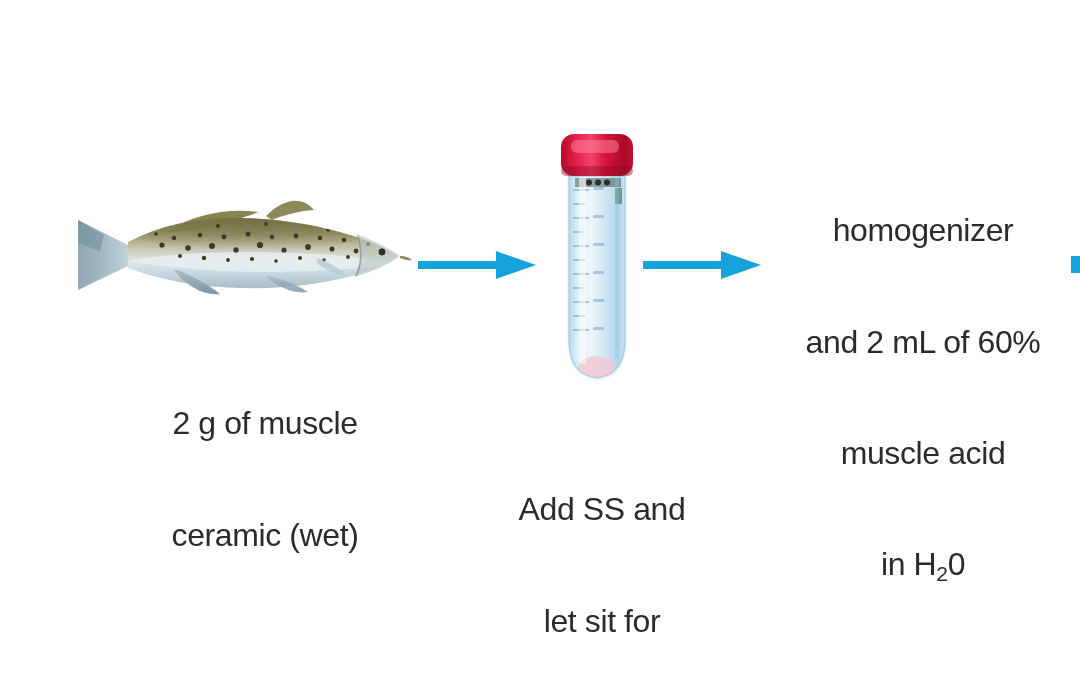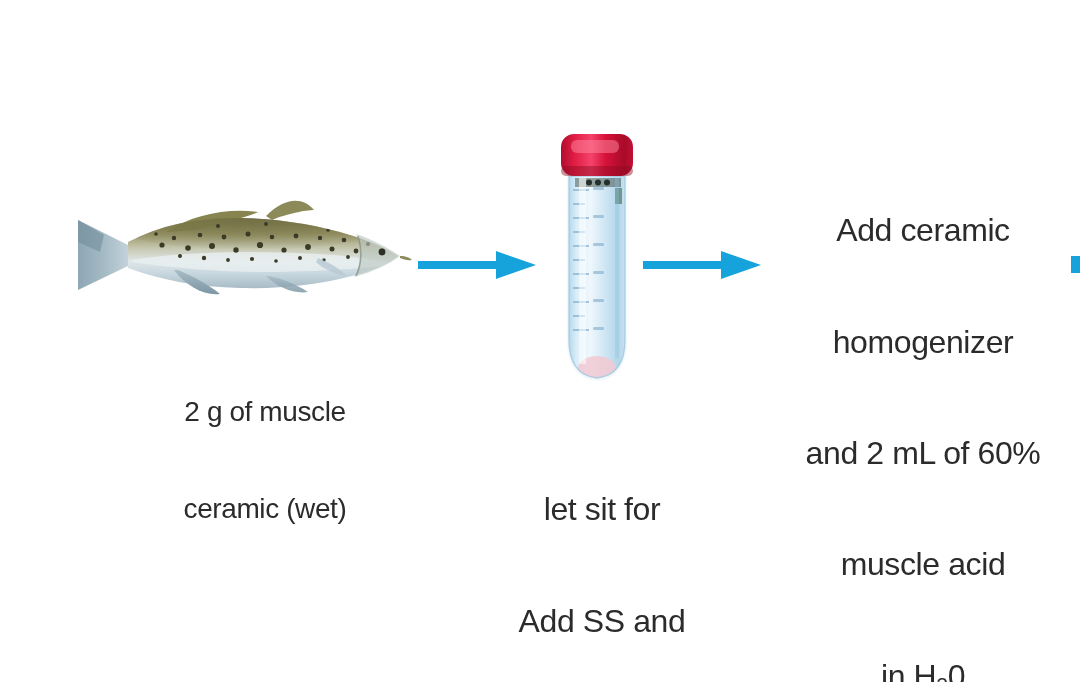--- a/index.html
+++ b/index.html
@@ -39,21 +39,21 @@
     top: 190px;
     width: 350px;
     height: 120px;
   }
   #fish-figure svg { display: block; width: 100%; height: 100%; }
 
   #fish-caption {
     left: 95px;
     top: 331px;
     width: 340px;
-    font-size: 28px;
+    font-size: 32px;
   }
 
   
   .arrow {
     position: absolute;
     height: 34px;
   }
   .arrow svg { display: block; width: 100%; height: 100%; }
   #arrow-1 { left: 418px; top: 248px; width: 118px; }
   #arrow-2 { left: 643px; top: 248px; width: 118px; }
@@ -284,34 +284,33 @@
       <path d="M28,48 L84,48 L84,212 C84,236 74,248 56,250
                C38,248 28,236 28,212 Z" fill="none" stroke="#9cc6de" stroke-width="1.4" opacity="0.75"></path>
 
       <rect x="20" y="6" width="72" height="42" rx="13" ry="13" fill="url(#capGrad)"></rect>
       <rect x="30" y="12" width="48" height="13" rx="6" ry="6" fill="#ff899f" opacity="0.5"></rect>
       <rect x="20" y="38" width="72" height="10" rx="5" ry="5" fill="#8d0a22" opacity="0.45"></rect>
     </svg>
   </div>
 
   <div class="caption" id="tube-caption">
+    <span class="ln">Add SS and</span>
     <span class="ln">let sit for</span>
-    <span class="ln">Add SS and</span>
     
   </div>
 
   <div class="arrow" id="arrow-2">
     <svg viewBox="0 0 118 34" xmlns="http://www.w3.org/2000/svg">
       <rect x="0" y="13" width="86" height="8" fill="#16a3dc"></rect>
       <path d="M78,3 L118,17 L78,31 Z" fill="#16a3dc"></path>
     </svg>
   </div>
 
   <div class="caption" id="reagent-caption">
-    <span class="ln">Add ceramic</span>
     <span class="ln">homogenizer</span>
     <span class="ln">and 2 mL of 60%</span>
     <span class="ln">muscle acid</span>
     <span class="ln"><span>in H</span><sub>2</sub><span>0</span></span>
   </div>
 
   <div id="arrow-3"></div>
 
 </div>
 

